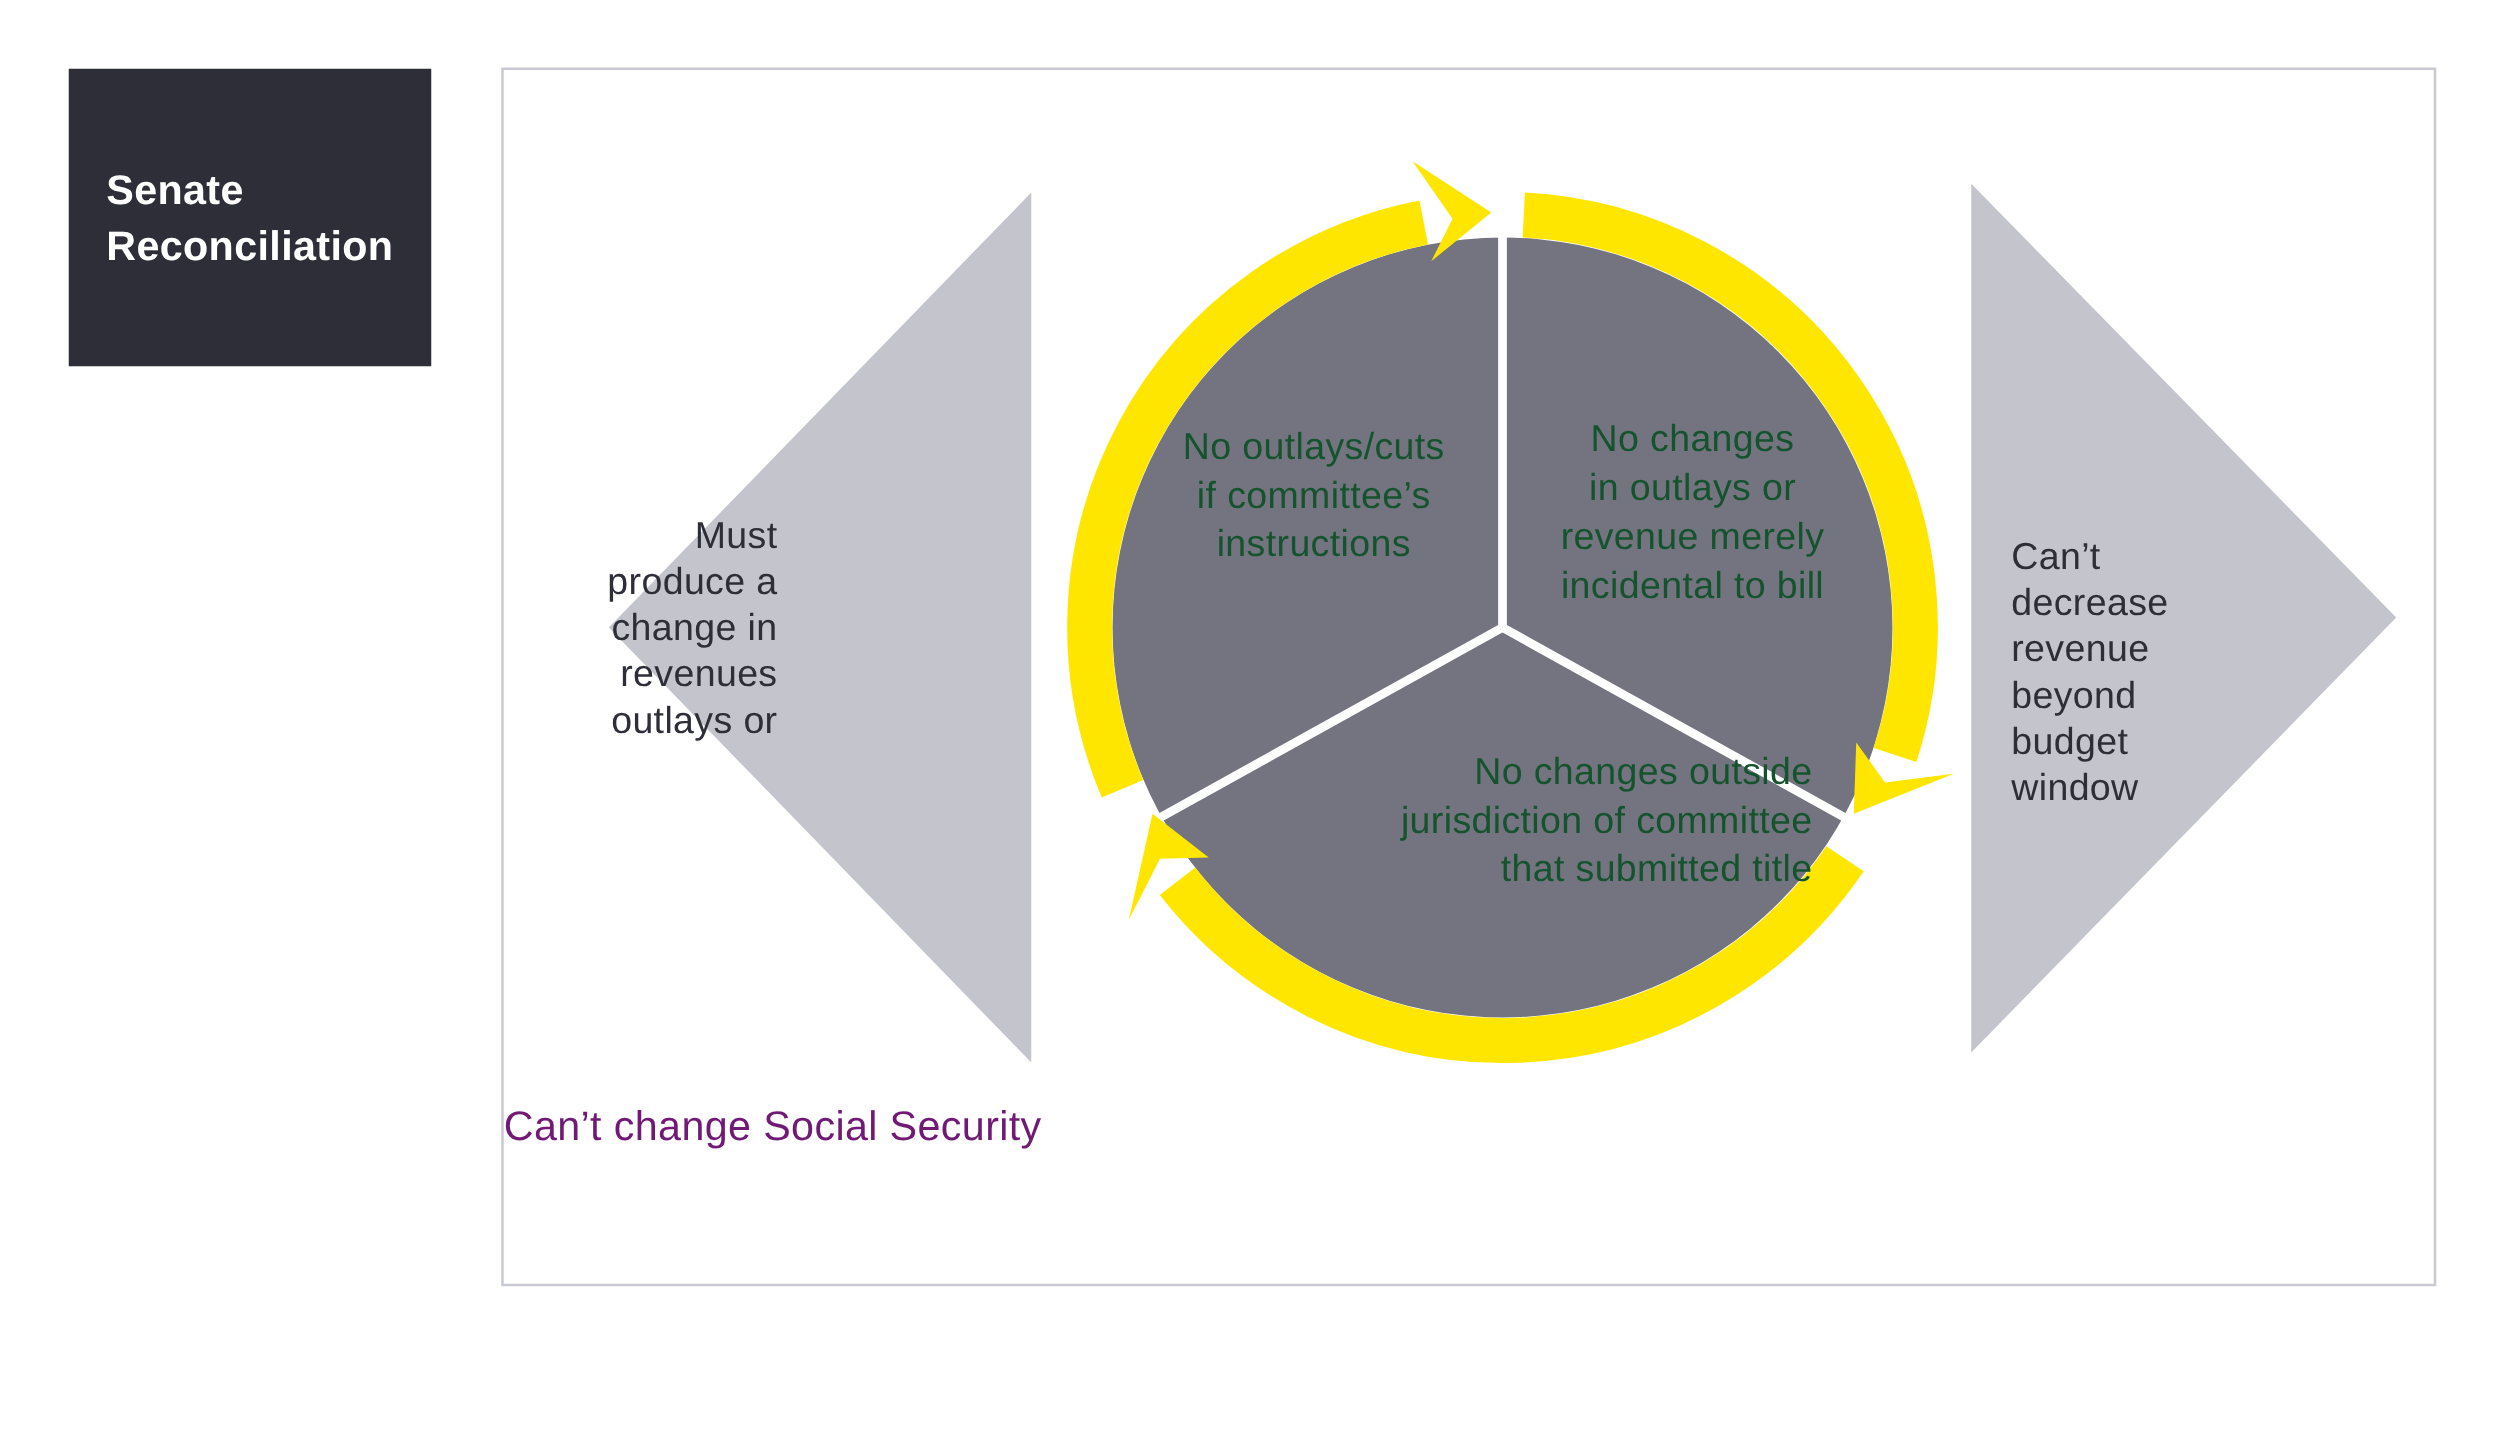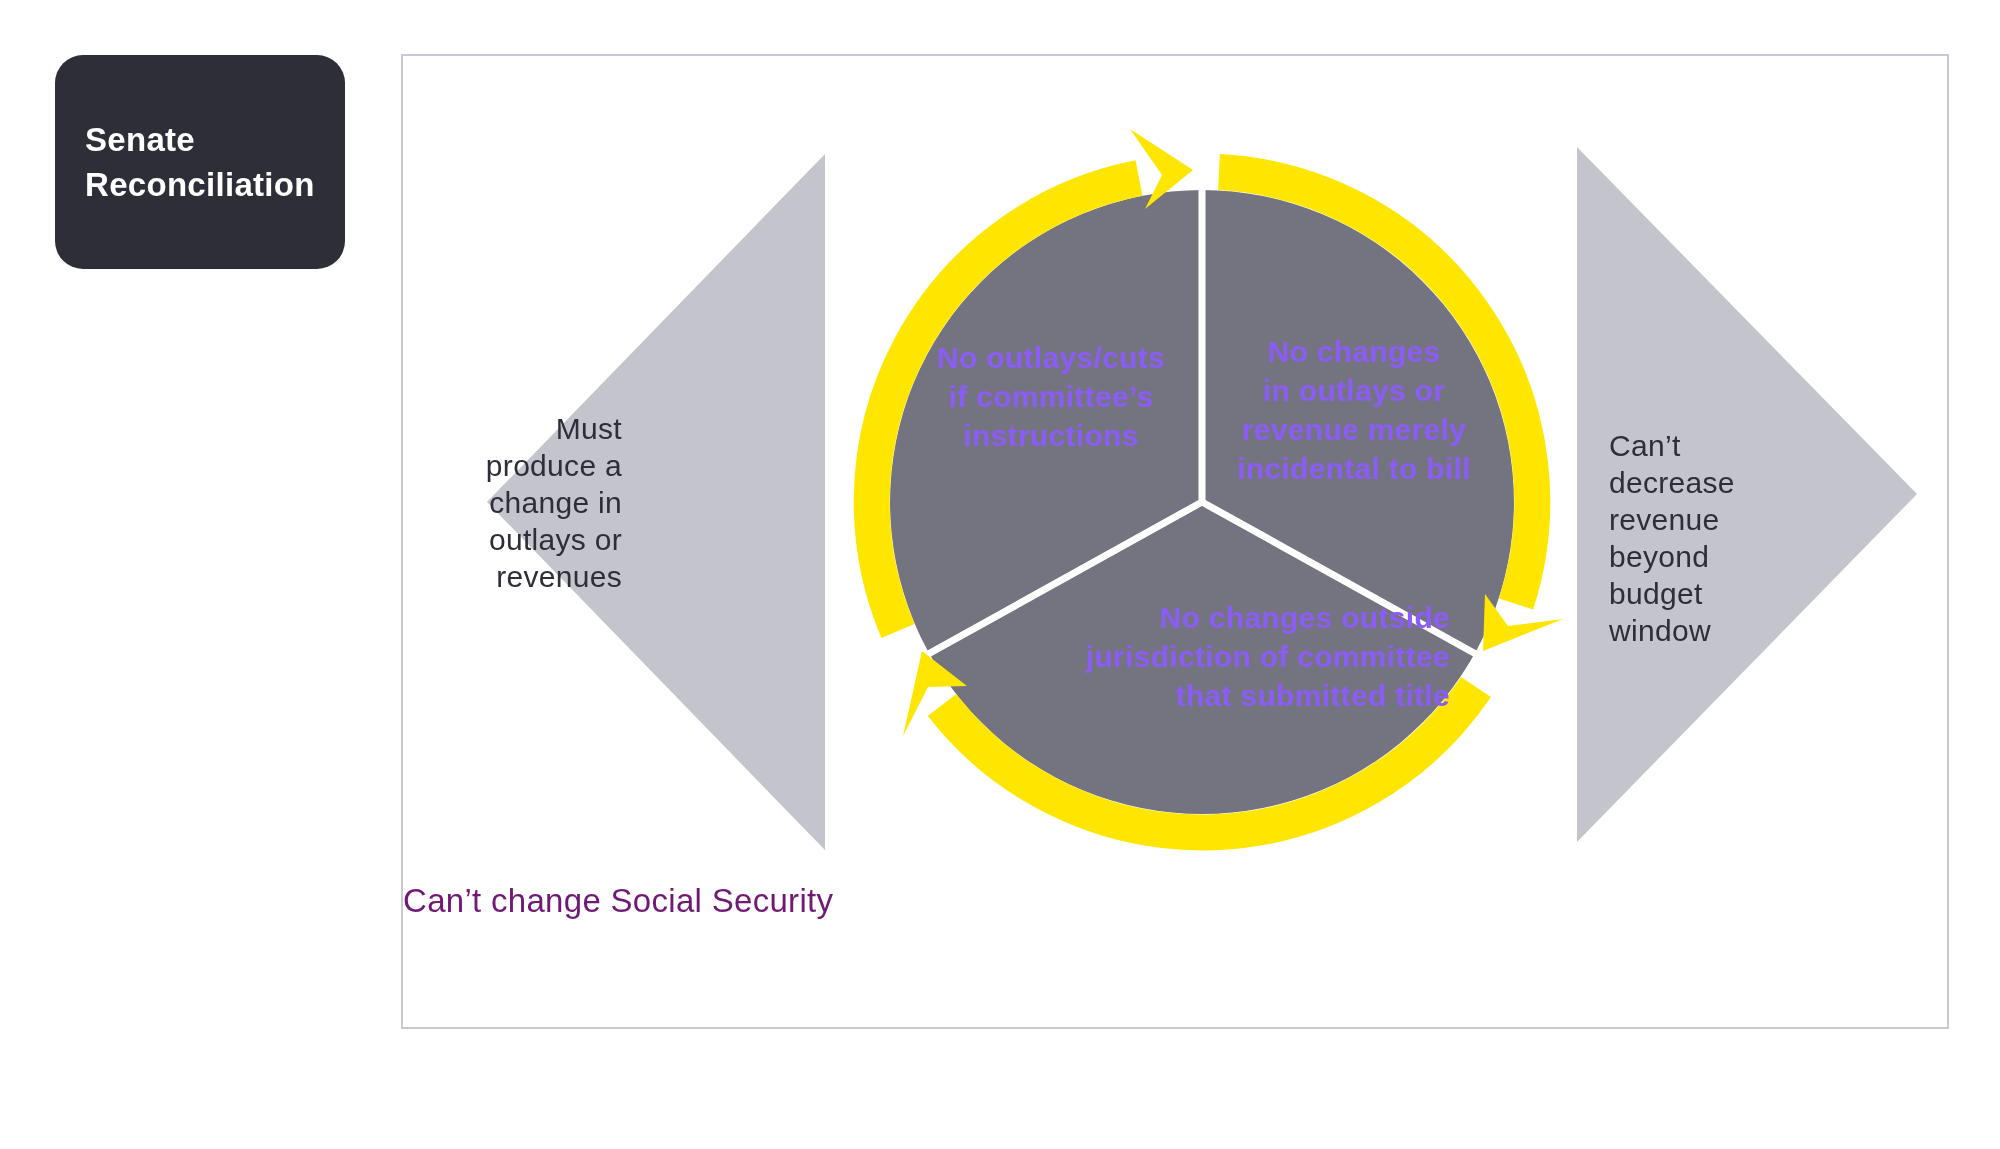--- a/index.html
+++ b/index.html
@@ -8,29 +8,28 @@
     position: relative;
     width: 2000px;
     height: 1149px;
     background: #ffffff;
     font-family: "Liberation Sans", sans-serif;
     overflow: hidden;
   }
   .title-card {
     position: absolute;
     left: 55px; top: 55px;
-    width: 290px; height: 214px;
+    width: 290px; height: 238px;
     background: #2e2e38;
     color: #ffffff;
     display: flex;
     flex-direction: column;
     justify-content: center;
     padding-left: 30px;
     padding-right: 10px;
-    border-radius: 28px;
   }
   .title-card .ln {
     font-size: 33px;
     font-weight: bold;
     line-height: 45px;
     letter-spacing: 0.3px;
   }
   .panel {
     position: absolute;
     left: 401px; top: 54px;
@@ -42,26 +41,25 @@
   .label {
     position: absolute;
     color: #2e2e38;
     font-size: 30px;
     line-height: 37px;
     letter-spacing: 0.3px;
   }
   .label.right-align { text-align: right; }
   .seg-text {
     position: absolute;
-    color: #8b5cf6;
+    color: #14532d;
     font-size: 30px;
     line-height: 39px;
     text-align: center;
     letter-spacing: 0.3px;
-    font-weight: bold;
   }
   .caption {
     position: absolute;
     left: 0; right: 0;
     top: 826px;
     text-align: left;
     color: #701a75;
     font-size: 33px;
     letter-spacing: 0.3px;
   }
@@ -95,22 +93,22 @@
 
       <polygon points="1080,595 1160,563 1105,570 1082,538" fill="#FFE600"></polygon>
       <polygon points="519,595 500,680 525,631 564,630" fill="#FFE600"></polygon>
       <polygon points="790,114 727,73 759,119 742,153" fill="#FFE600"></polygon>
     </svg>
 
     <div class="label right-align" style="top:354px; right:1325px; width:280px;">
       <div>Must</div>
       <div>produce a</div>
       <div>change in</div>
+      <div>revenues</div>
       <div>outlays or</div>
-      <div>revenues</div>
     </div>
 
     <div class="label" style="top:327px; left:1206px; width:300px;margin-top:44px;">
       <div>Can’t</div>
       <div>decrease</div>
       <div>revenue</div>
       <div>beyond</div>
       <div>budget</div>
       <div>window</div>
     </div>

